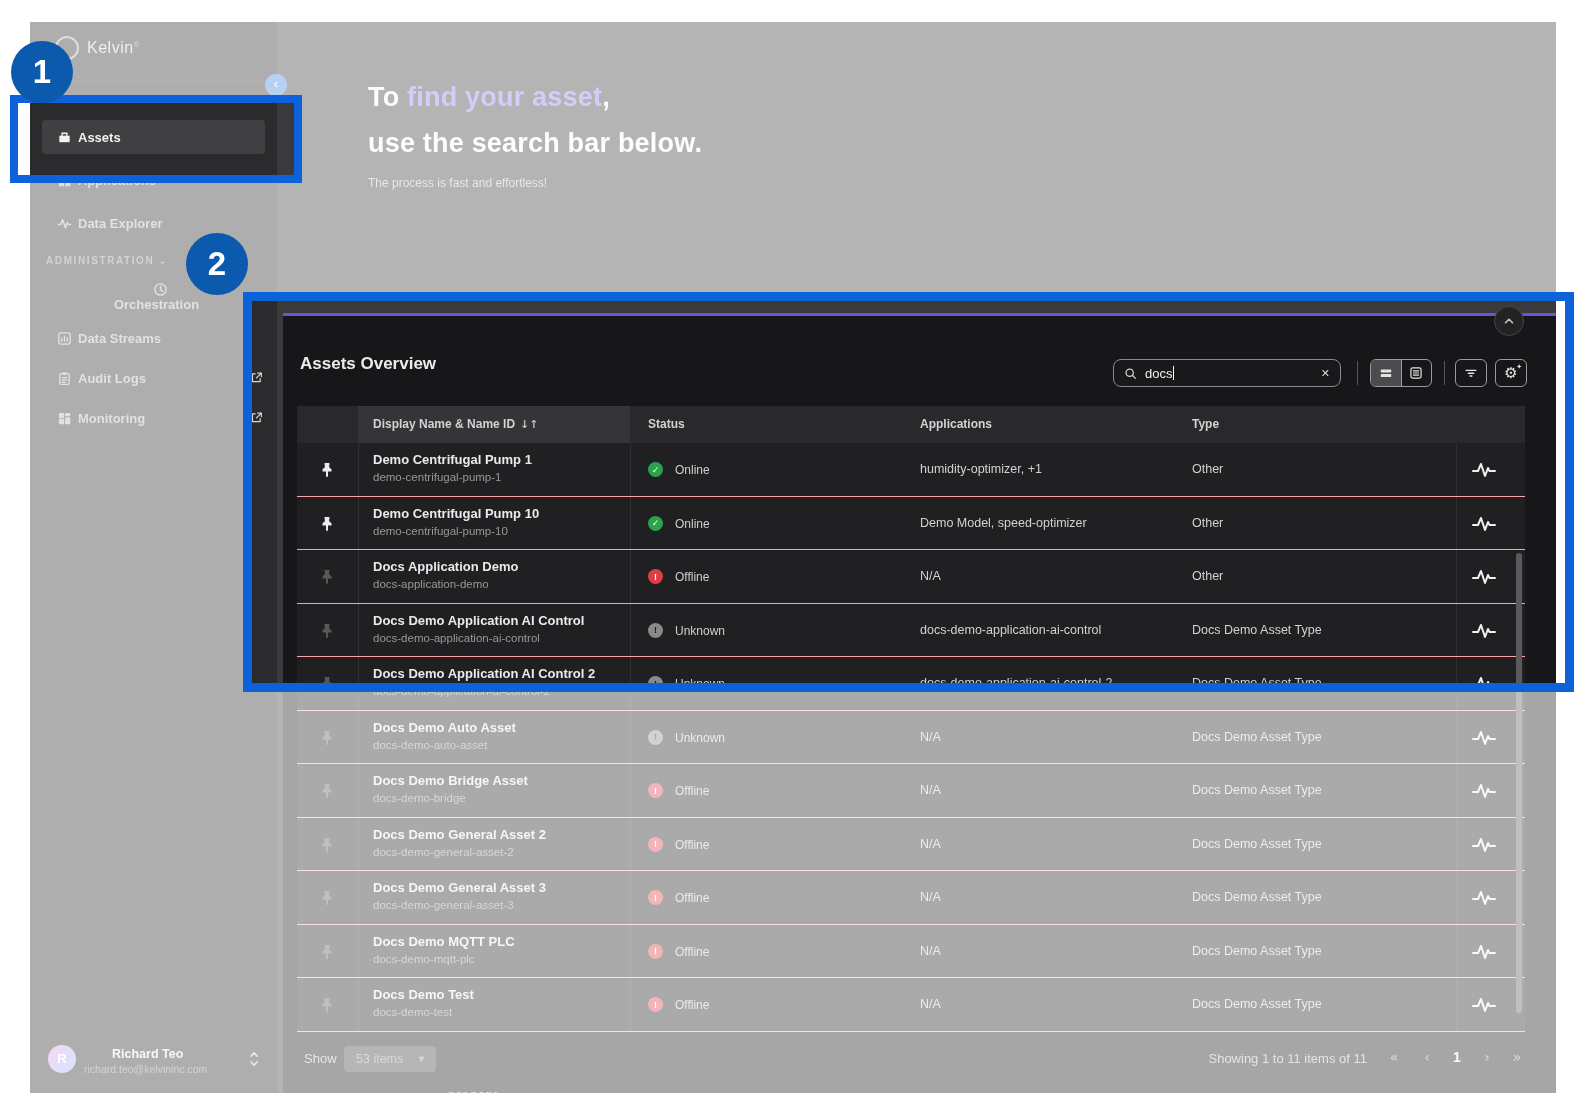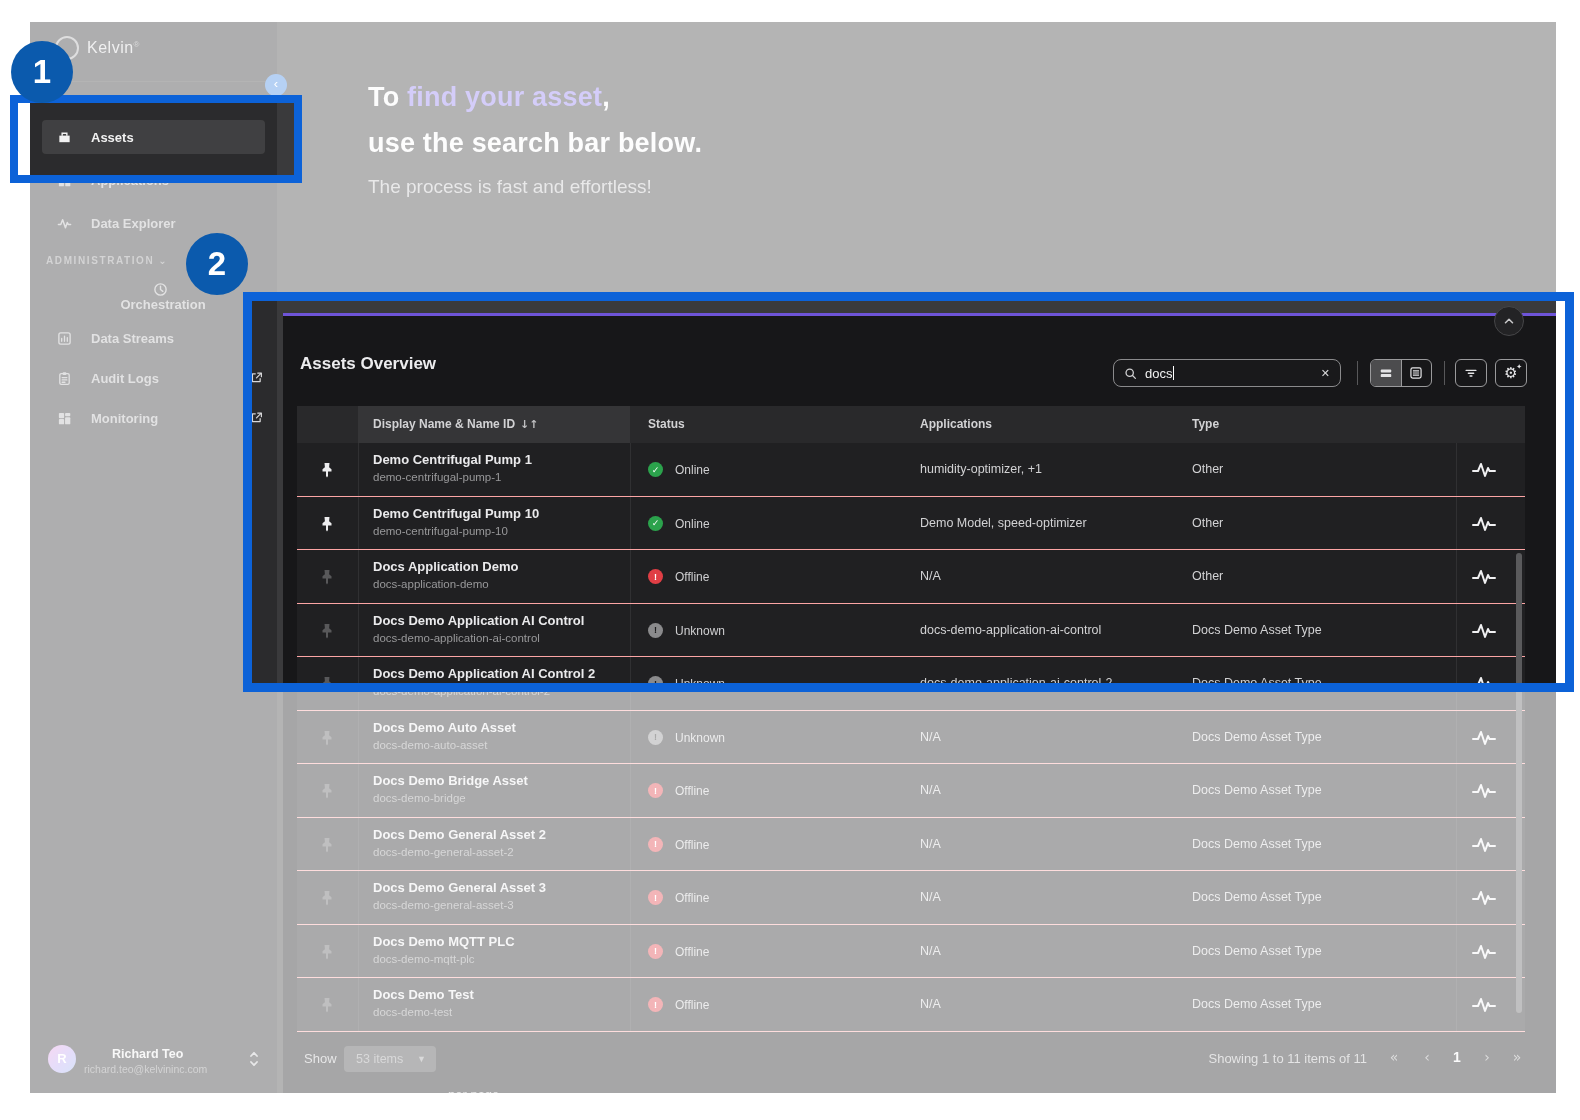--- a/index.html
+++ b/index.html
@@ -16,37 +16,37 @@
   .logo-reg{font-size:8px;color:#a0a0a2;vertical-align:super;}
   .side-divider{position:absolute;left:0;top:59px;width:247px;height:1px;background:#3a3a3c;}
   .collapse-btn{position:absolute;left:235px;top:52px;width:22px;height:22px;border-radius:50%;
     background:#4187e3;color:#fff;font-size:13px;line-height:20px;text-align:center;z-index:3;}
   .sec-label{position:absolute;left:16px;font-size:10px;font-weight:700;letter-spacing:1.6px;color:#8e8e90;}
   .sec-caret{font-size:10px;letter-spacing:0;margin-left:4px;}
   .sitem{position:absolute;left:12px;width:223px;height:34px;border-radius:4px;display:flex;align-items:center;color:#b4b4b6;}
   .sitem.selected{background:#404042;color:#f2f2f2;}
   .sicon{width:16px;height:16px;margin-left:14px;display:inline-flex;align-items:center;justify-content:center;}
   .sicon svg{width:15px;height:15px;}
-  .slabel{margin-left:19px;font-size:13px;font-weight:600;}
+  .slabel{margin-left:6px;font-size:13px;font-weight:600;}
   .ext{position:absolute;left:208px;top:10px;width:13px;height:13px;color:#d8d8da;display:none;}
   .ext svg{width:13px;height:13px;}
   .sitem[data-ext="1"] .ext{display:block;}
   .user-row{position:absolute;left:18px;top:1023px;width:215px;height:30px;}
   .avatar{position:absolute;left:0;top:0;width:28px;height:28px;border-radius:50%;
     background:linear-gradient(135deg,#e79ae0 0%,#b9a7f2 55%,#9bb8f0 100%);
     color:#fff;font-size:13px;font-weight:700;text-align:center;line-height:28px;}
   .user-name{position:absolute;left:36px;top:2px;font-size:12.5px;font-weight:700;color:#ececec;padding-left:28px;}
   .user-email{position:absolute;left:36px;top:18px;font-size:10.5px;color:#8f8f91;}
   .user-caret{position:absolute;left:200px;top:4px;color:#c2c2c4;}
   .user-caret svg{width:12px;height:20px;}
 
   
   .hero-title{position:absolute;left:338px;font-size:27px;font-weight:700;color:#fafafa;letter-spacing:.2px;}
   .hero-accent{color:var(--accent-purple-light,#8f7cf0);}
-  .hero-sub{position:absolute;left:338px;top:154px;font-size:19px;color:#c4c4c6;}
+  .hero-sub{position:absolute;left:338px;top:154px;font-size:12px;color:#c4c4c6;}
   .hero-search{position:absolute;left:338px;top:206px;width:570px;height:33px;background:#525254;border-radius:6px;
     display:flex;align-items:center;color:#98989a;}
   .hero-search .mag{margin-left:14px;width:14px;height:14px;}
   .hero-search .ph{margin-left:9px;font-size:13px;}
 
   
   .panel{position:absolute;left:253px;top:291px;width:1273px;height:780px;background:#171719;border-top:3px solid var(--accent-purple,#6e54d8);}
   .panel-title{position:absolute;left:17px;top:38px;font-size:17px;font-weight:700;color:#ececee;}
   .tbl-search{position:absolute;left:830px;top:43px;width:228px;height:28px;border:1px solid #8a8a8c;border-radius:8px;background:#19191b;display:flex;align-items:center;}
   .tbl-search .mag{margin-left:10px;width:13px;height:13px;color:#d0d0d2;}

